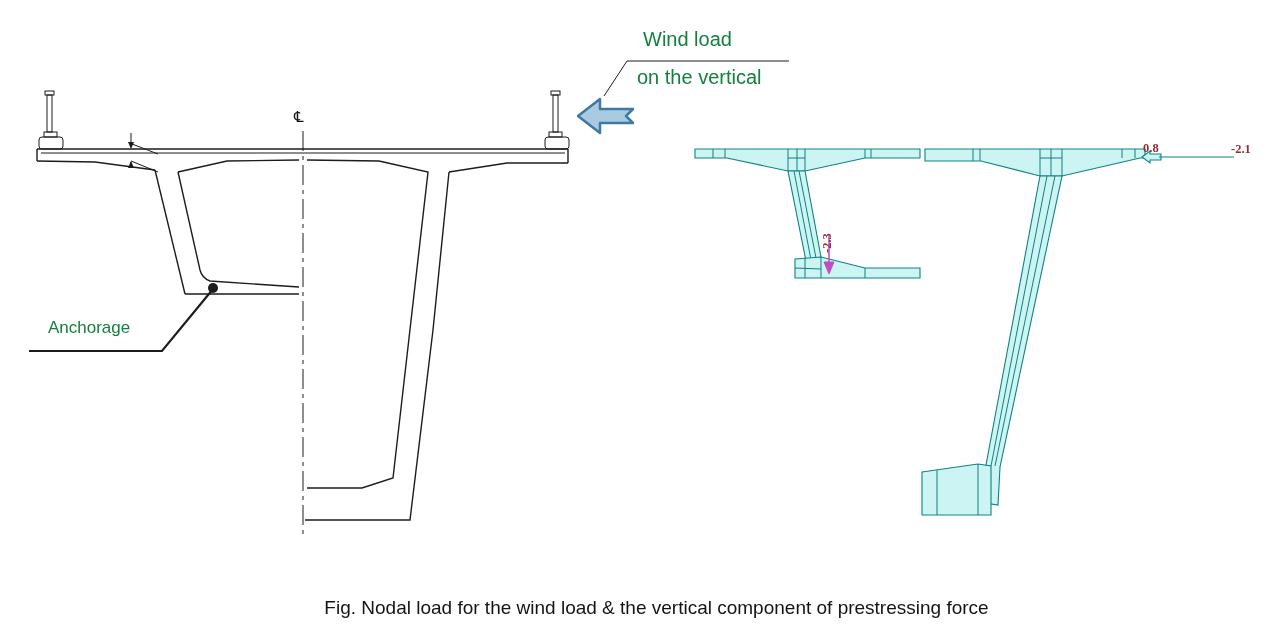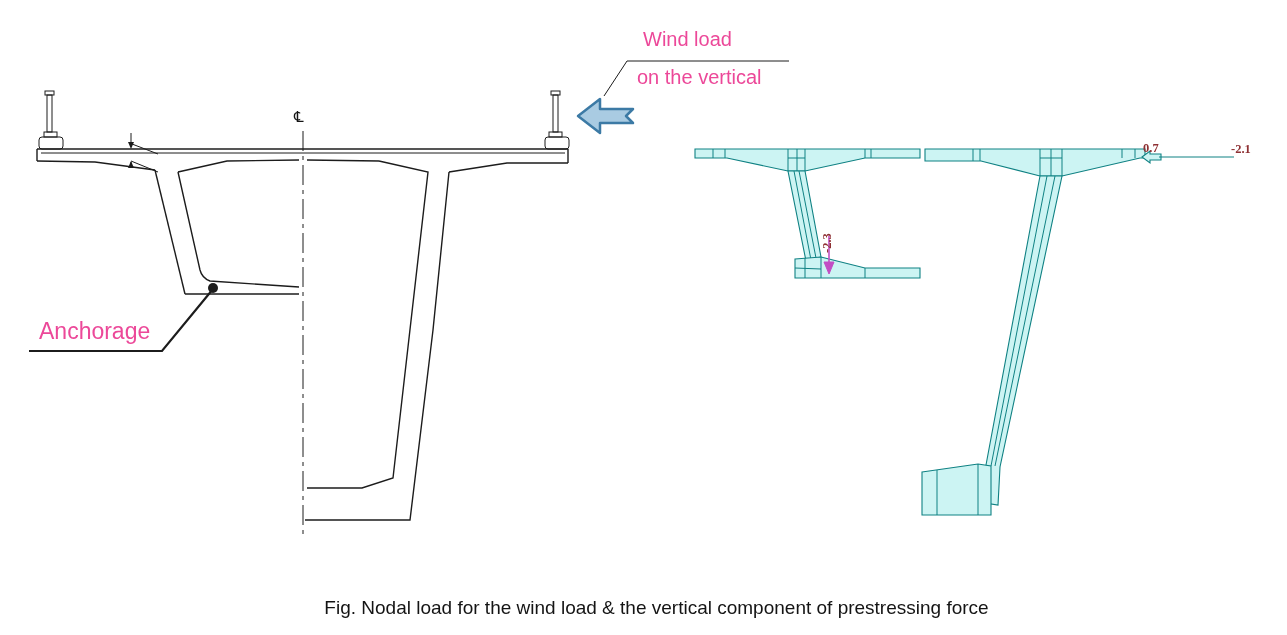--- a/index.html
+++ b/index.html
@@ -13,21 +13,21 @@
   .thin{stroke:var(--c-drawing-line,#1c1c1c);fill:none;stroke-width:1;}
   .solid{fill:var(--c-drawing-line,#1c1c1c);stroke:none;}
   .leader{stroke:var(--c-drawing-line,#1c1c1c);fill:none;stroke-width:2.2;}
   .wind-arrow{fill:var(--c-wind-arrow-fill,#a9cbe2);stroke:var(--c-wind-arrow-stroke,#3c7aa5);
     stroke-width:2.5;stroke-linejoin:round;}
   
   .cell{fill:var(--c-model-fill,#ccf4f3);stroke:var(--c-mesh-stroke,#0f8183);stroke-width:1.1;}
   .mesh{stroke:var(--c-mesh-stroke,#0f8183);fill:none;stroke-width:1;}
   .vec{stroke:var(--c-vector-arrow,#c24ec4);fill:var(--c-vector-arrow,#c24ec4);}
   
-  .lbl{position:absolute;color:#ec4899;font-size:20px;white-space:nowrap;}
+  .lbl{position:absolute;color:#15803d;font-size:20px;white-space:nowrap;}
   .cap{position:absolute;left:0;width:100%;text-align:center;margin-left:13px;
     color:#141414;font-size:19px;white-space:nowrap;}
   .val{position:absolute;font-family:"Liberation Serif",serif;font-weight:bold;
     font-size:12.5px;color:var(--c-value-text,#8e3033);white-space:nowrap;}
   .rot{transform-origin:0 0;transform:rotate(-90deg);}
   .clsym{position:absolute;font-family:"DejaVu Sans",sans-serif;font-size:15px;color:#141414;}
 </style>
 </head>
 <body>
 
@@ -116,21 +116,21 @@
       </g>
 
       <polygon class="cell" points="1142,157 1150,151 1150,154 1161,154 1161,160 1150,160 1150,163"></polygon>
 
       <line class="mesh" x1="1159" y1="157" x2="1234" y2="157"></line>
     </g>
   </svg>
 
   <div class="lbl" style="left:643px;top:28px;">Wind load</div>
   <div class="lbl" style="left:637px;top:66px;">on the vertical</div>
-  <div class="lbl" style="left:39px;top:318px;font-size:23px;">Anchorage</div>
+  <div class="lbl" style="left:48px;top:318px;font-size:17px;">Anchorage</div>
   <div class="clsym" style="left:294px;top:108px;">℄</div>
 
   <div class="val rot" style="left:820px;top:253px;">-2.3</div>
-  <div class="val" style="left:1143px;top:141px;">0.7</div>
+  <div class="val" style="left:1143px;top:141px;">0.8</div>
   <div class="val" style="left:1231px;top:142px;">-2.1</div>
 
   <div class="cap" style="top:597px;">Fig. Nodal load for the wind load &amp; the vertical component of prestressing force</div>
 </div>
 
 </body></html>

